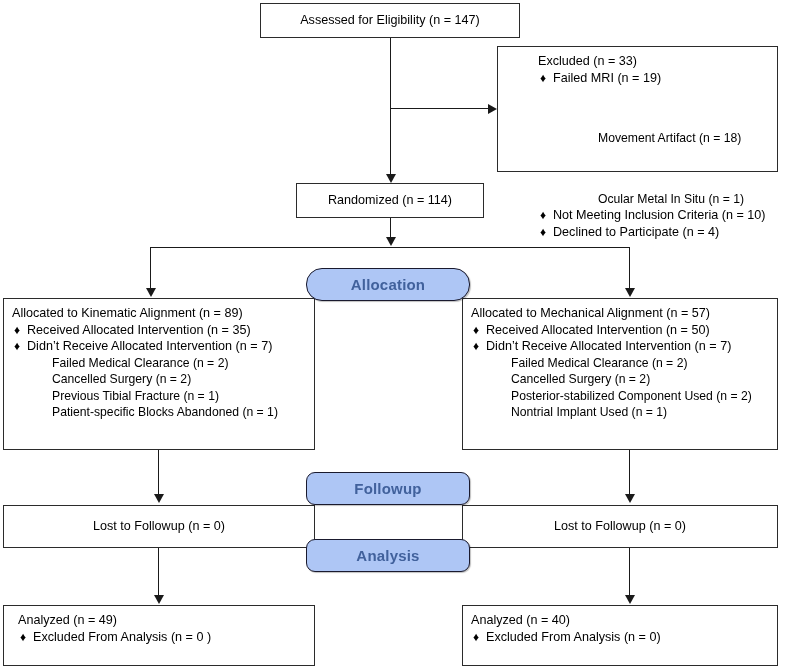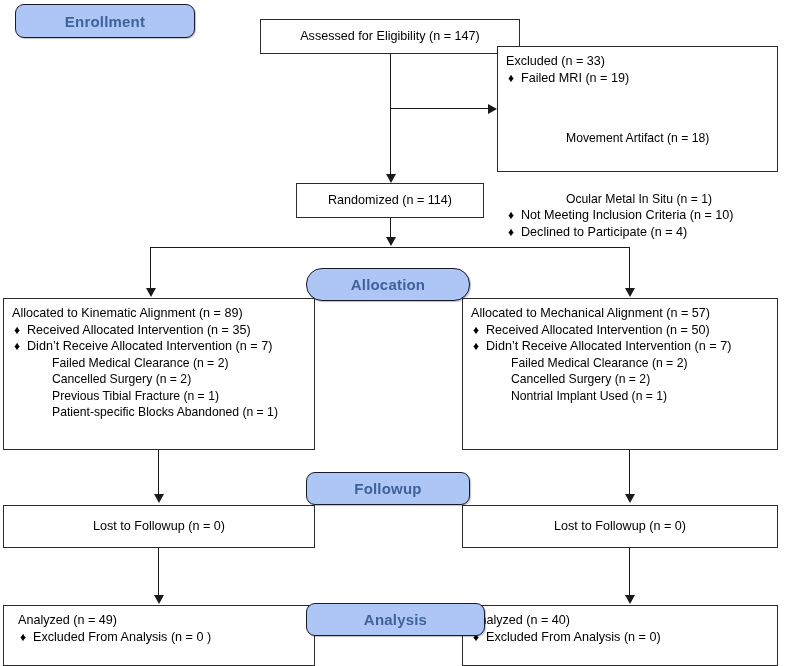--- a/index.html
+++ b/index.html
@@ -111,37 +111,34 @@
     border-bottom: 5px solid transparent;
     border-left: 9px solid #1a1a1a;
     z-index: 3;
   }
 </style>
 </head>
 <body>
 
 <div id="canvas">
 
-  <div class="pill" style="left:15px; top:4px; width:180px; height:34px; font-size:15px;">
-    <span>Enrollment</span>
-  </div>
-
-  <div class="box centered" style="left:260px; top:19px; width:260px; height:35px;">
+
+  <div class="box centered" style="left:260px; top:3px; width:260px; height:35px;">
     <div class="box-inner">
       <span class="line-plain">Assessed for Eligibility (n = 147)</span>
     </div>
   </div>
 
   <div class="vline" style="left:390px; top:38px; height:137px;"></div>
   <div class="arrow-down" style="left:386px; top:174px;"></div>
 
   <div class="hline" style="left:390px; top:108px; width:99px;"></div>
   <div class="arrow-right" style="left:488px; top:104px;"></div>
 
-  <div class="box" style="left:497px; top:46px; width:281px; height:126px;">
+  <div class="box" style="left:497px; top:46px; width:281px; height:126px;padding-left:32px;">
     <div class="box-inner">
       <div class="line-plain">Excluded  (n = 33)</div>
       <div class="line-bullet">
         <span class="bullet">♦</span>
         <span>Failed MRI (n = 19)</span>
       </div>
       <div class="line-sub2">Movement Artifact (n = 18)</div>
       <div class="line-sub2">Ocular Metal In Situ (n = 1)</div>
       <div class="line-bullet">
         <span class="bullet">♦</span>
@@ -197,20 +194,21 @@
       <div class="line-bullet">
         <span class="bullet">♦</span>
         <span>Received Allocated Intervention (n = 50)</span>
       </div>
       <div class="line-bullet">
         <span class="bullet">♦</span>
         <span>Didn’t Receive Allocated Intervention (n = 7)</span>
       </div>
       <div class="line-sub">Failed Medical Clearance (n = 2)</div>
       <div class="line-sub">Cancelled Surgery (n = 2)</div>
+      <div class="line-sub">Posterior-stabilized Component Used (n = 2)</div>
       <div class="line-sub">Nontrial Implant Used (n = 1)</div>
     </div>
   </div>
 
   <div class="vline" style="left:158px; top:450px; height:45px;"></div>
   <div class="arrow-down" style="left:154px; top:494px;"></div>
   <div class="vline" style="left:629px; top:450px; height:45px;"></div>
   <div class="arrow-down" style="left:625px; top:494px;"></div>
 
   <div class="pill" style="left:306px; top:472px; width:164px; height:33px; font-size:15px;">
@@ -227,21 +225,21 @@
     <div class="box-inner">
       <span class="line-plain">Lost to Followup (n = 0)</span>
     </div>
   </div>
 
   <div class="vline" style="left:158px; top:548px; height:48px;"></div>
   <div class="arrow-down" style="left:154px; top:595px;"></div>
   <div class="vline" style="left:629px; top:548px; height:48px;"></div>
   <div class="arrow-down" style="left:625px; top:595px;"></div>
 
-  <div class="pill" style="left:306px; top:603px; width:179px; height:33px; font-size:15px;">
+  <div class="pill" style="left:306px; top:539px; width:164px; height:33px; font-size:15px;">
     <span>Analysis</span>
   </div>
 
   <div class="box" style="left:3px; top:605px; width:312px; height:61px;padding-left:6px;">
     <div class="box-inner">
       <div class="line-plain">Analyzed  (n = 49)</div>
       <div class="line-bullet">
         <span class="bullet">♦</span>
         <span>Excluded From Analysis (n = 0 )</span>
       </div>

